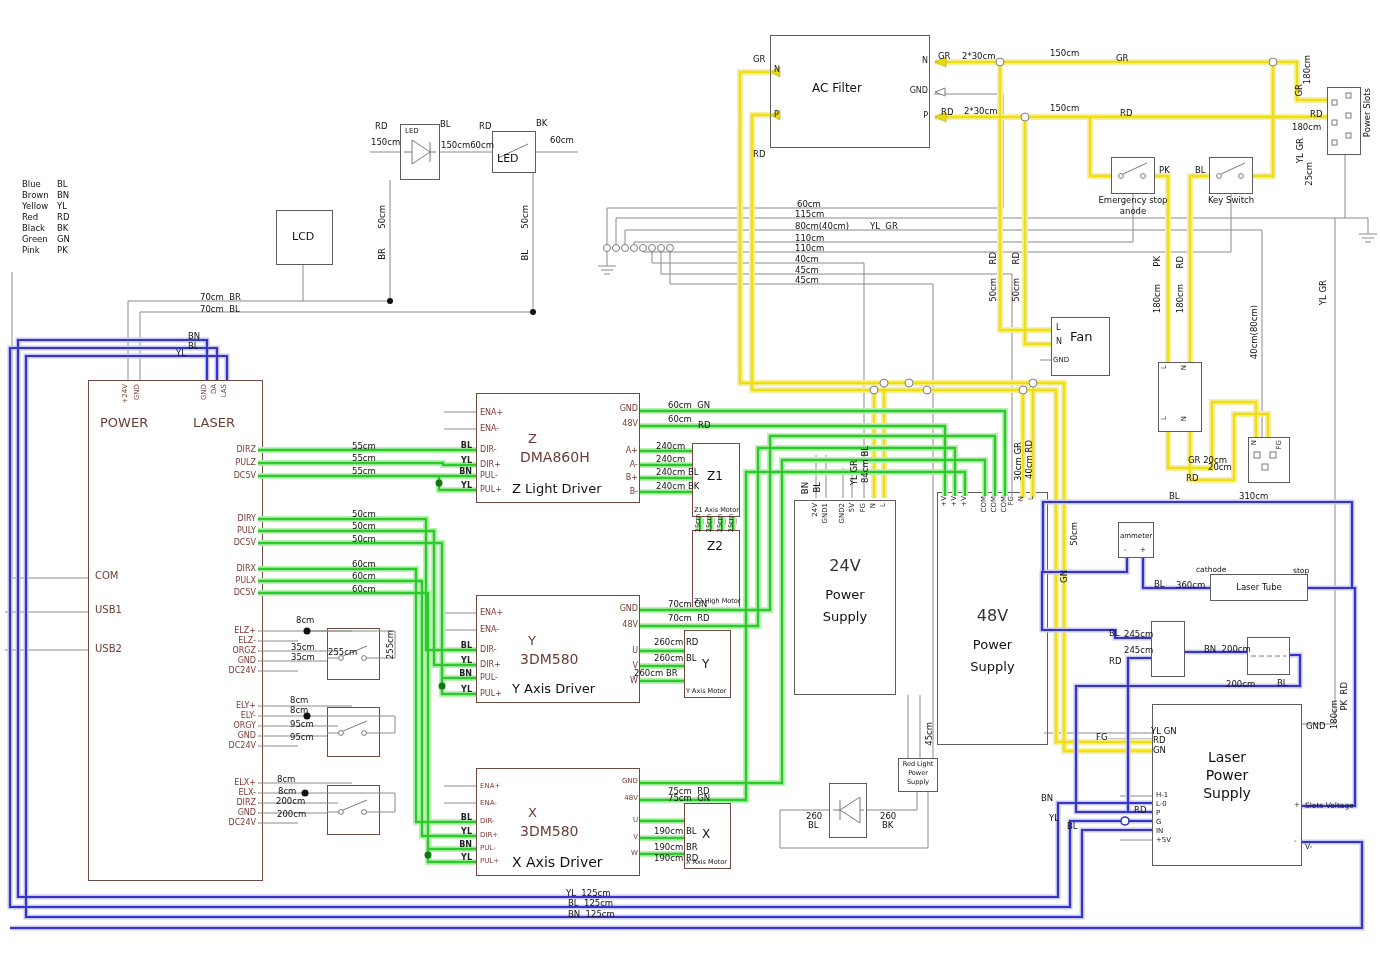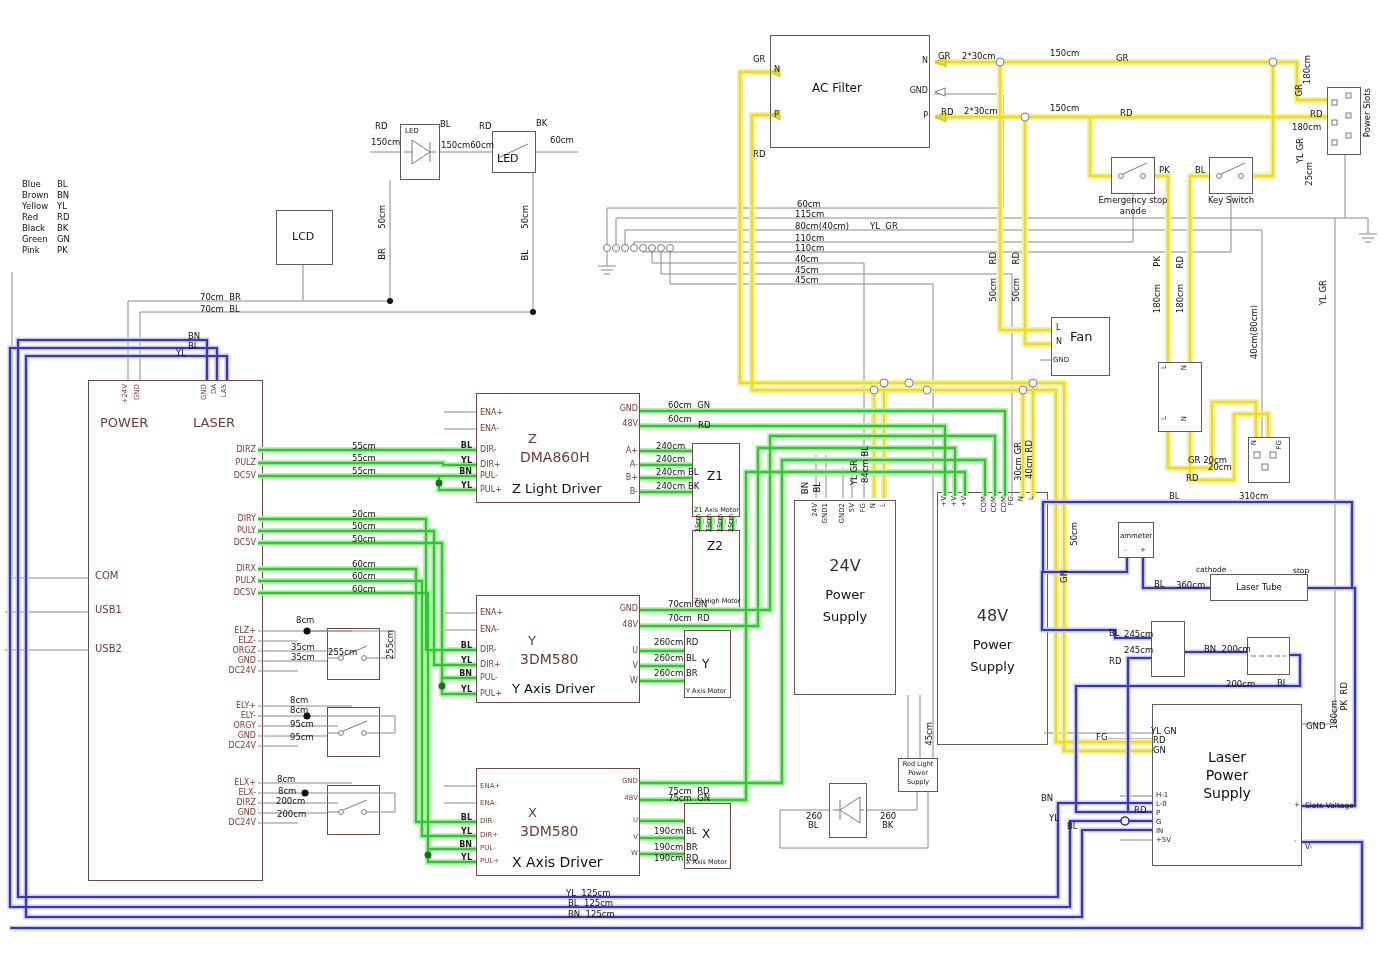--- a/index.html
+++ b/index.html
@@ -484,21 +484,21 @@
   <span class="flab" style="left:656px;top:468px">240cm BL</span>
   <span class="flab" style="left:656px;top:482px">240cm BK</span>
   <span class="flab v" style="left:695px;top:514px;font-size:6.5px">25cm</span>
   <span class="flab v" style="left:706px;top:514px;font-size:6.5px">25cm</span>
   <span class="flab v" style="left:717px;top:514px;font-size:6.5px">25cm</span>
   <span class="flab v" style="left:728px;top:514px;font-size:6.5px">25cm</span>
   <span class="flab" style="left:668px;top:600px">70cm GN</span>
   <span class="flab" style="left:668px;top:614px">70cm  RD</span>
   <span class="flab" style="left:654px;top:638px">260cm RD</span>
   <span class="flab" style="left:654px;top:654px">260cm BL</span>
-  <span class="flab" style="left:654px;top:669px">260cm BR</span>
+  <span class="flab" style="left:634px;top:669px">260cm BR</span>
   <span class="flab" style="left:668px;top:794px">75cm  GN</span>
   <span class="flab" style="left:668px;top:787px">75cm  RD</span>
   <span class="flab" style="left:654px;top:854px">190cm RD</span>
   <span class="flab" style="left:654px;top:827px">190cm BL</span>
   <span class="flab" style="left:654px;top:843px">190cm BR</span>
   <span class="flab v" style="left:801px;top:482px">BN</span>
   <span class="flab v" style="left:813px;top:482px">BL</span>
   <span class="flab v" style="left:850px;top:460px">YL GR</span>
   <span class="flab v" style="left:861px;top:446px">84cm BL</span>
   <span class="flab v" style="left:1014px;top:442px">30cm GR</span>

